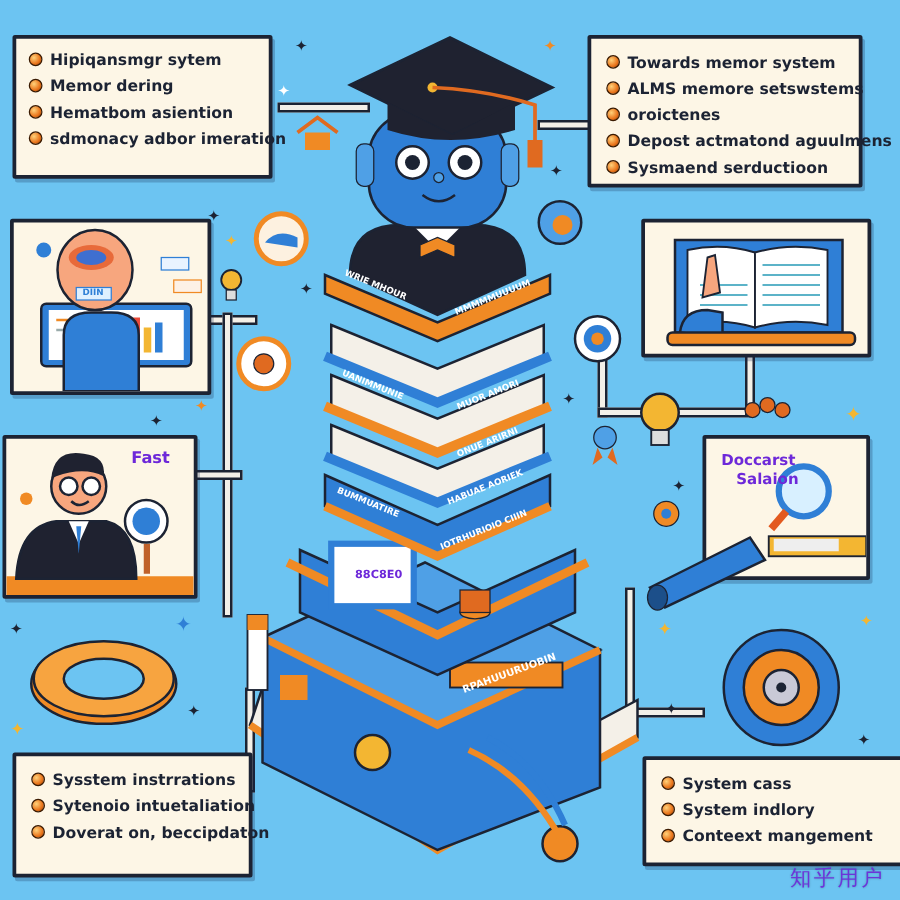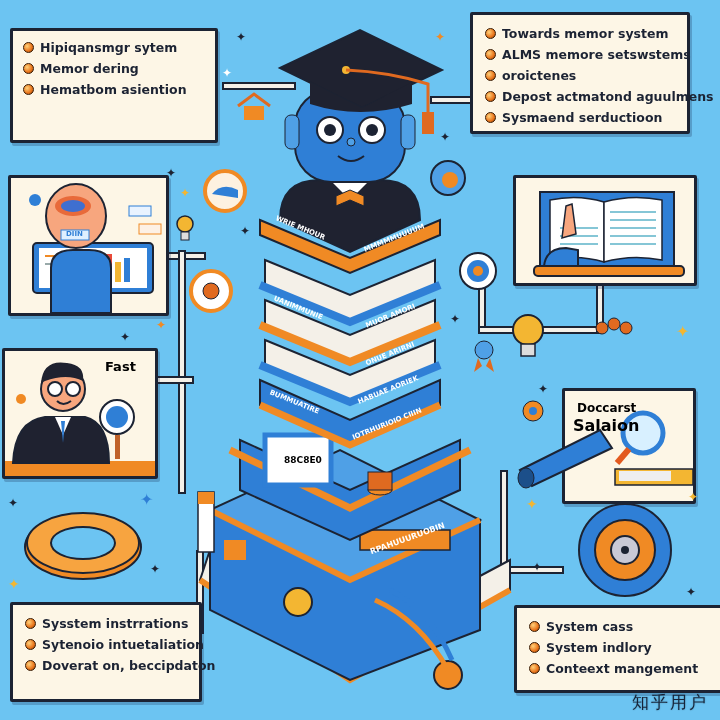--- a/index.html
+++ b/index.html
@@ -8,22 +8,22 @@
   .panel { position:absolute; background:#fdf6e6; border:3px solid #1c2333; border-radius:2px; box-shadow:2px 3px 0 rgba(20,40,80,0.25); }
   .list { list-style:none; margin:0; padding:0; }
   .list li { display:flex; align-items:center; gap:6px; font-weight:bold; color:#1c2333; font-size:12.5px; line-height:21px; white-space:nowrap; }
   .dot { width:9px; height:9px; border-radius:50%; background:radial-gradient(circle at 35% 35%, #ffd17a, #e9731a 60%, #7a3a0a); border:1px solid #3a1a00; flex:none; }
   .wire { position:absolute; background:#f4f0e8; border:2px solid #1c2333; }
   .star { position:absolute; color:#1c2333; font-size:12px; }
   .star.o { color:#f08a24; }
   .star.y { color:#f3b632; }
   .star.w { color:#fff; }
   .star.b { color:#2f7fd6; }
-  .label-text { position:absolute; font-weight:bold; color:#000000; }
-  .watermark { position:absolute; right:12px; bottom:6px; color:#0f172a; font-size:17px; letter-spacing:2px; opacity:0.92; text-shadow:0 0 2px rgba(0,0,0,0.3); }
+  .label-text { position:absolute; font-weight:bold; color:#6d28d9; }
+  .watermark { position:absolute; right:12px; bottom:6px; color:#6d28d9; font-size:17px; letter-spacing:2px; opacity:0.92; text-shadow:0 0 2px rgba(0,0,0,0.3); }
 </style>
 </head>
 <body>
 
 <div class="canvas">
 
   <div class="wire" style="left:222px;top:82px;width:70px;height:4px;"></div>
   <div class="wire" style="left:430px;top:96px;width:40px;height:4px;"></div>
   <div class="wire" style="left:162px;top:252px;width:40px;height:4px;"></div>
   <div class="wire" style="left:178px;top:250px;width:4px;height:240px;"></div>
@@ -42,24 +42,28 @@
           <span>Hipiqansmgr sytem</span>
         </li>
       <li>
           <span class="dot"></span>
           <span>Memor dering</span>
         </li>
       <li>
           <span class="dot"></span>
           <span>Hematbom asiention</span>
         </li>
+      <li>
+          <span class="dot"></span>
+          <span>sdmonacy adbor imeration</span>
+        </li>
     </ul>
   </div>
 
-  <div class="panel" style="left:470px;top:12px;width:220px;height:122px;padding:8px 0 0 12px;box-sizing:border-box;">
+  <div class="panel" style="left:470px;top:28px;width:220px;height:122px;padding:8px 0 0 12px;box-sizing:border-box;">
     <ul class="list">
       <li>
           <span class="dot"></span>
           <span>Towards memor system</span>
         </li>
       <li>
           <span class="dot"></span>
           <span>ALMS memore setswstems</span>
         </li>
       <li>
@@ -131,29 +135,29 @@
       <circle cx="68" cy="38" r="7" fill="#fff" stroke="#1c2333" stroke-width="2"></circle>
       <path d="M52 50 Q58 56 66 50" stroke="#1c2333" stroke-width="2" fill="none"></path>
       <rect x="110" y="84" width="5" height="24" fill="#c0622a"></rect>
       <circle cx="112" cy="66" r="17" fill="#fff" stroke="#1c2333" stroke-width="2"></circle>
       <circle cx="112" cy="66" r="11" fill="#2f7fd6"></circle>
       <circle cx="16" cy="48" r="5" fill="#f08a24"></circle>
     </svg>
     <span class="label-text" style="left:100px;top:8px;font-size:13px;">Fast</span>
   </div>
 
-  <div class="panel" style="left:562px;top:348px;width:128px;height:110px;overflow:hidden;margin-top:40px;">
+  <div class="panel" style="left:562px;top:348px;width:128px;height:110px;overflow:hidden;">
     <svg width="128" height="110" viewBox="0 0 128 110">
       <rect x="50" y="78" width="78" height="16" fill="#f3b632" stroke="#1c2333" stroke-width="1.5"></rect>
       <rect x="54" y="80" width="52" height="10" fill="#eee"></rect>
       <circle cx="78" cy="42" r="20" fill="#d8f0ff" stroke="#2f7fd6" stroke-width="5"></circle>
       <line x1="64" y1="58" x2="52" y2="72" stroke="#e35a1f" stroke-width="6"></line>
     </svg>
     <span class="label-text" style="left:12px;top:10px;font-size:12px;">Doccarst</span>
-    <span class="label-text" style="left:8px;top:25px;font-size:16px;">Salaion</span>
+    <span class="label-text" style="left:24px;top:25px;font-size:12px;">Salaion</span>
   </div>
 
   <div class="panel" style="left:10px;top:602px;width:192px;height:100px;padding:8px 0 0 12px;box-sizing:border-box;">
     <ul class="list">
       <li>
           <span class="dot"></span>
           <span>Sysstem instrrations</span>
         </li>
       <li>
           <span class="dot"></span>

